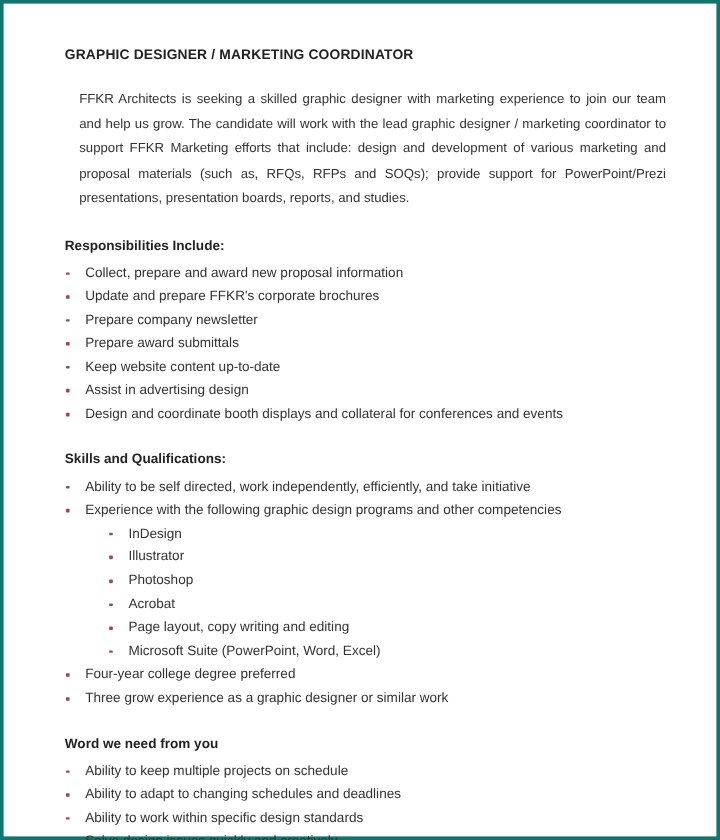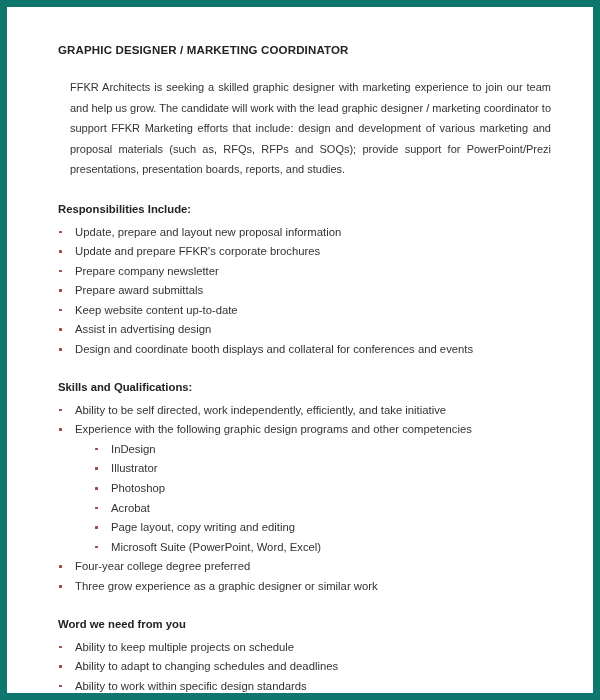--- a/index.html
+++ b/index.html
@@ -13,21 +13,21 @@
     font-family: "Liberation Sans", sans-serif;
     color: #333333;
     overflow: hidden;
   }
 
   .page {
     box-sizing: border-box;
     width: 600px;
     height: 700px;
     background: #ffffff;
-    border: 7px solid #0f766e;
+    border: 3px solid #0f766e;
     padding: 36px 40px 0 51px;
   }
 
   .doc-title {
     font-size: 11.5px;
     font-weight: bold;
     color: #222222;
     letter-spacing: 0.15px;
     margin: 0 0 20px 0;
     line-height: 14px;
@@ -111,21 +111,21 @@
 <div class="page">
 
   <h1 class="doc-title">GRAPHIC DESIGNER / MARKETING COORDINATOR</h1>
 
   <p class="intro">FFKR Architects is seeking a skilled graphic designer with marketing experience to join our team and help us grow. The candidate will work with the lead graphic designer / marketing coordinator to support FFKR Marketing efforts that include: design and development of various marketing and proposal materials (such as, RFQs, RFPs and SOQs); provide support for PowerPoint/Prezi presentations, presentation boards, reports, and studies.</p>
 
   <div id="sections-container">
       <div class="section">
         <div class="section-heading">Responsibilities Include:</div>
         <ul class="bullets">
-          <li class="bullet-item"><span class="bullet-marker"></span><span>Update, prepare and layout new proposal information</span></li>
+          <li class="bullet-item"><span class="bullet-marker"></span><span>Collect, prepare and award new proposal information</span></li>
           <li class="bullet-item"><span class="bullet-marker"></span><span>Update and prepare FFKR's corporate brochures</span></li>
           <li class="bullet-item"><span class="bullet-marker"></span><span>Prepare company newsletter</span></li>
           <li class="bullet-item"><span class="bullet-marker"></span><span>Prepare award submittals</span></li>
           <li class="bullet-item"><span class="bullet-marker"></span><span>Keep website content up-to-date</span></li>
           <li class="bullet-item"><span class="bullet-marker"></span><span>Assist in advertising design</span></li>
           <li class="bullet-item"><span class="bullet-marker"></span><span>Design and coordinate booth displays and collateral for conferences and events</span></li>
         </ul>
       </div>
       <div class="section">
         <div class="section-heading">Skills and Qualifications:</div>

